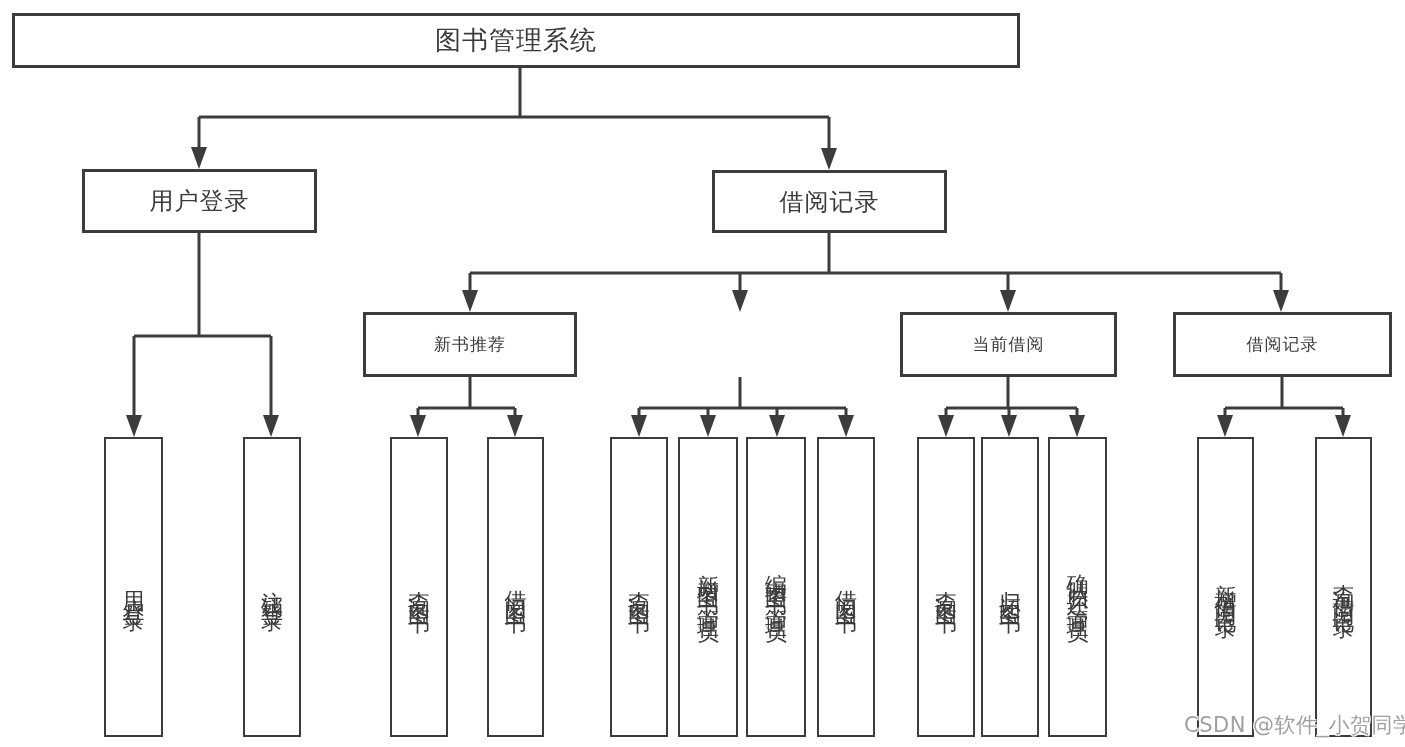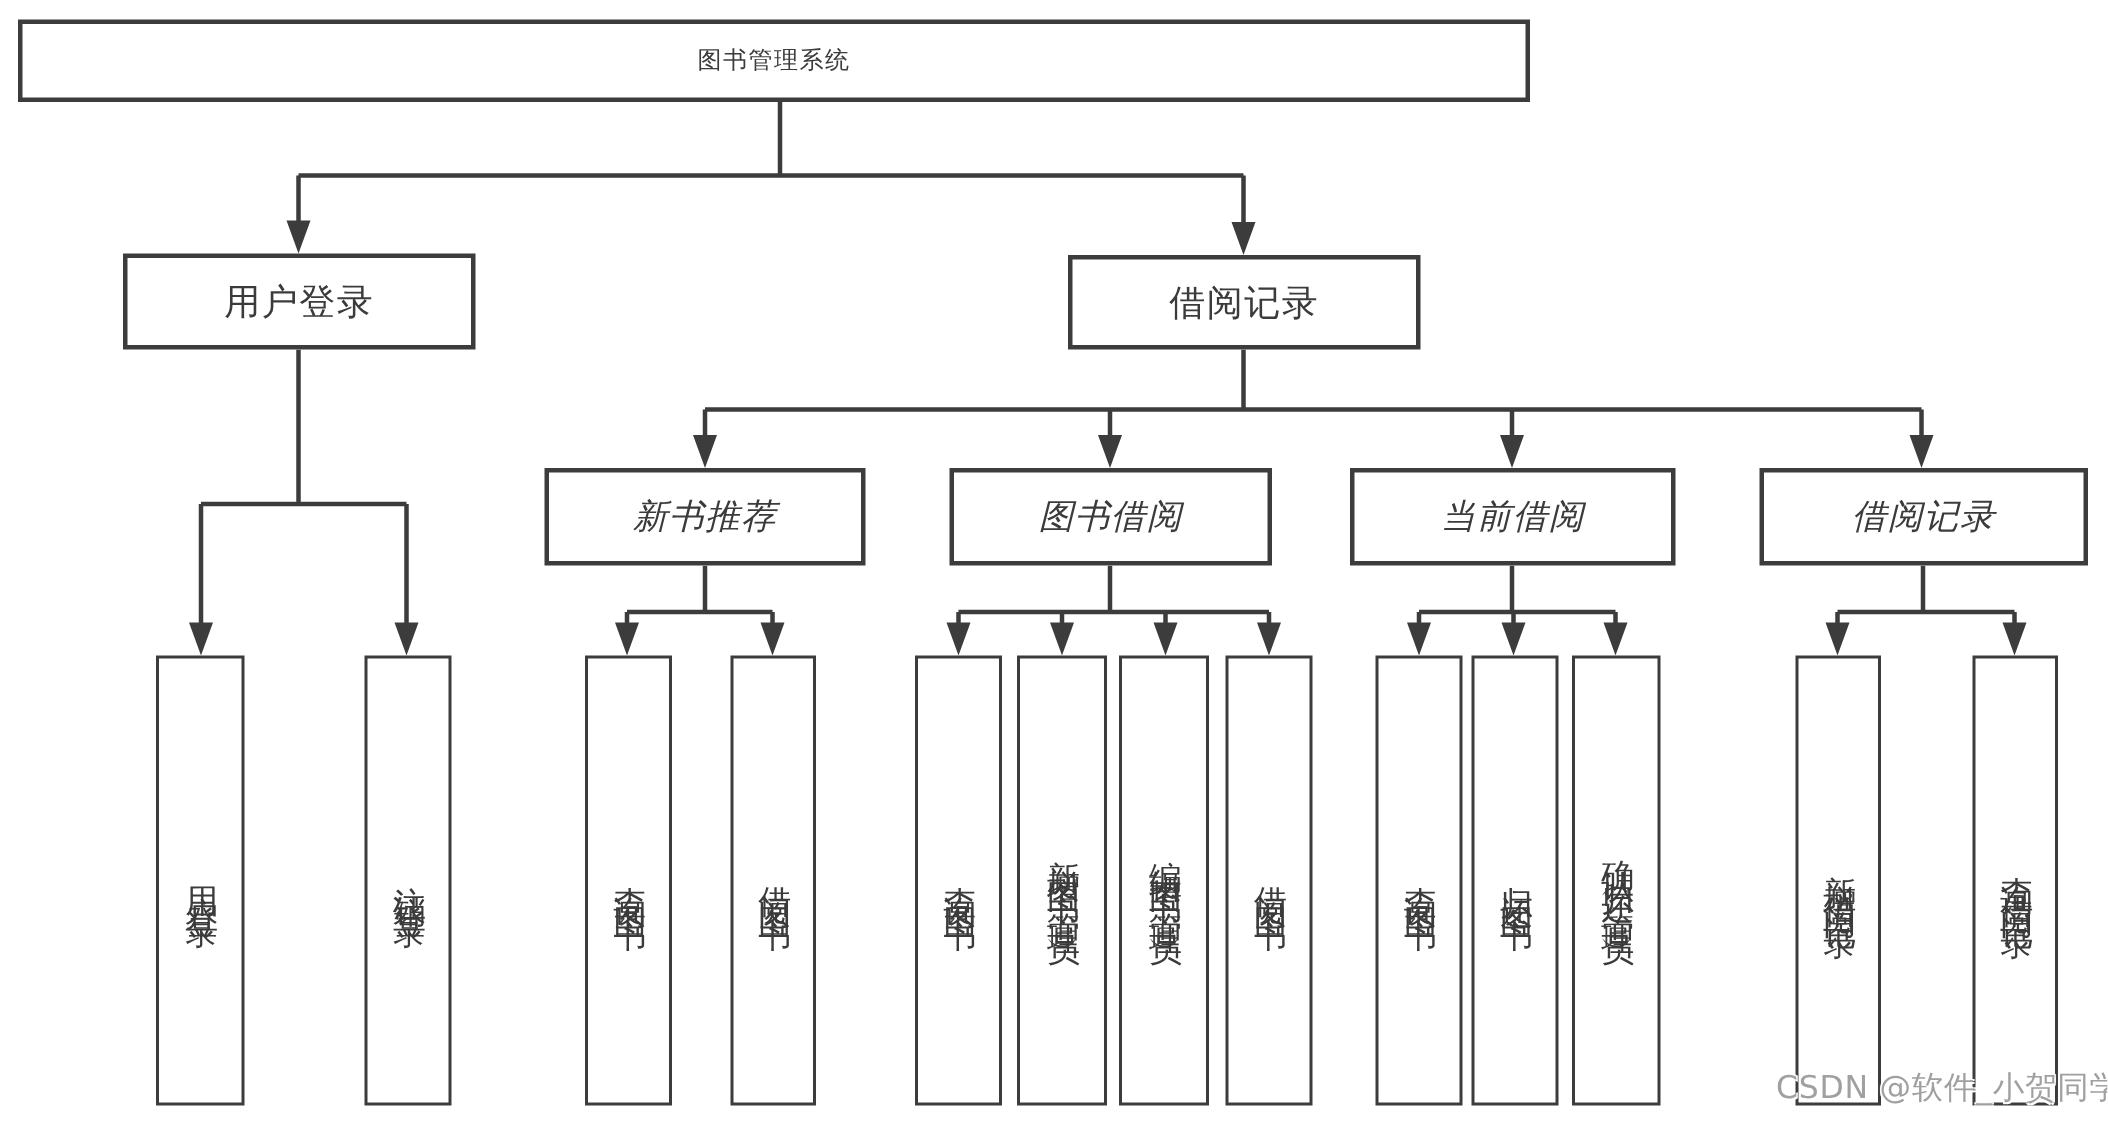--- a/index.html
+++ b/index.html
@@ -21,23 +21,23 @@
   .node {
     position: absolute;
     background: #ffffff;
     border: 3px solid #3c3c3c;
     display: flex;
     align-items: center;
     justify-content: center;
     z-index: 1;
     color: #3b3b3b;
   }
-  .lvl1 { font-size: 16px; letter-spacing: 1px; }
+  .lvl1 { font-size: 26px; letter-spacing: 1px; }
   .lvl2 { font-size: 24px; letter-spacing: 1px; }
-  .lvl3 { font-size: 23px; letter-spacing: 1px; font-style: italic; }
+  .lvl3 { font-size: 17px; letter-spacing: 1px; }
   .leaf { border-width: 2.5px; }
   .vtext {
     writing-mode: vertical-rl;
     text-orientation: mixed;
     font-size: 22px;
     letter-spacing: 7px;
     line-height: 1;
     white-space: nowrap;
   }
   .watermark {
@@ -93,23 +93,20 @@
   <div class="node lvl2" style="left:82px;top:169px;width:235px;height:64px">
     <span>用户登录</span>
   </div>
   <div class="node lvl2" style="left:712px;top:170px;width:235px;height:63px">
     <span>借阅记录</span>
   </div>
 
   <div class="node lvl3" style="left:363px;top:312px;width:214px;height:65px">
     <span>新书推荐</span>
   </div>
-  <div class="node lvl3" style="left:633px;top:312px;width:215px;height:65px">
-    <span>图书借阅</span>
-  </div>
   <div class="node lvl3" style="left:900px;top:312px;width:217px;height:65px">
     <span>当前借阅</span>
   </div>
   <div class="node lvl3" style="left:1173px;top:312px;width:219px;height:65px">
     <span>借阅记录</span>
   </div>
 
   <div class="node leaf" style="left:104px;top:437px;width:59px;height:300px">
     <span class="vtext">用户登录</span>
   </div>

